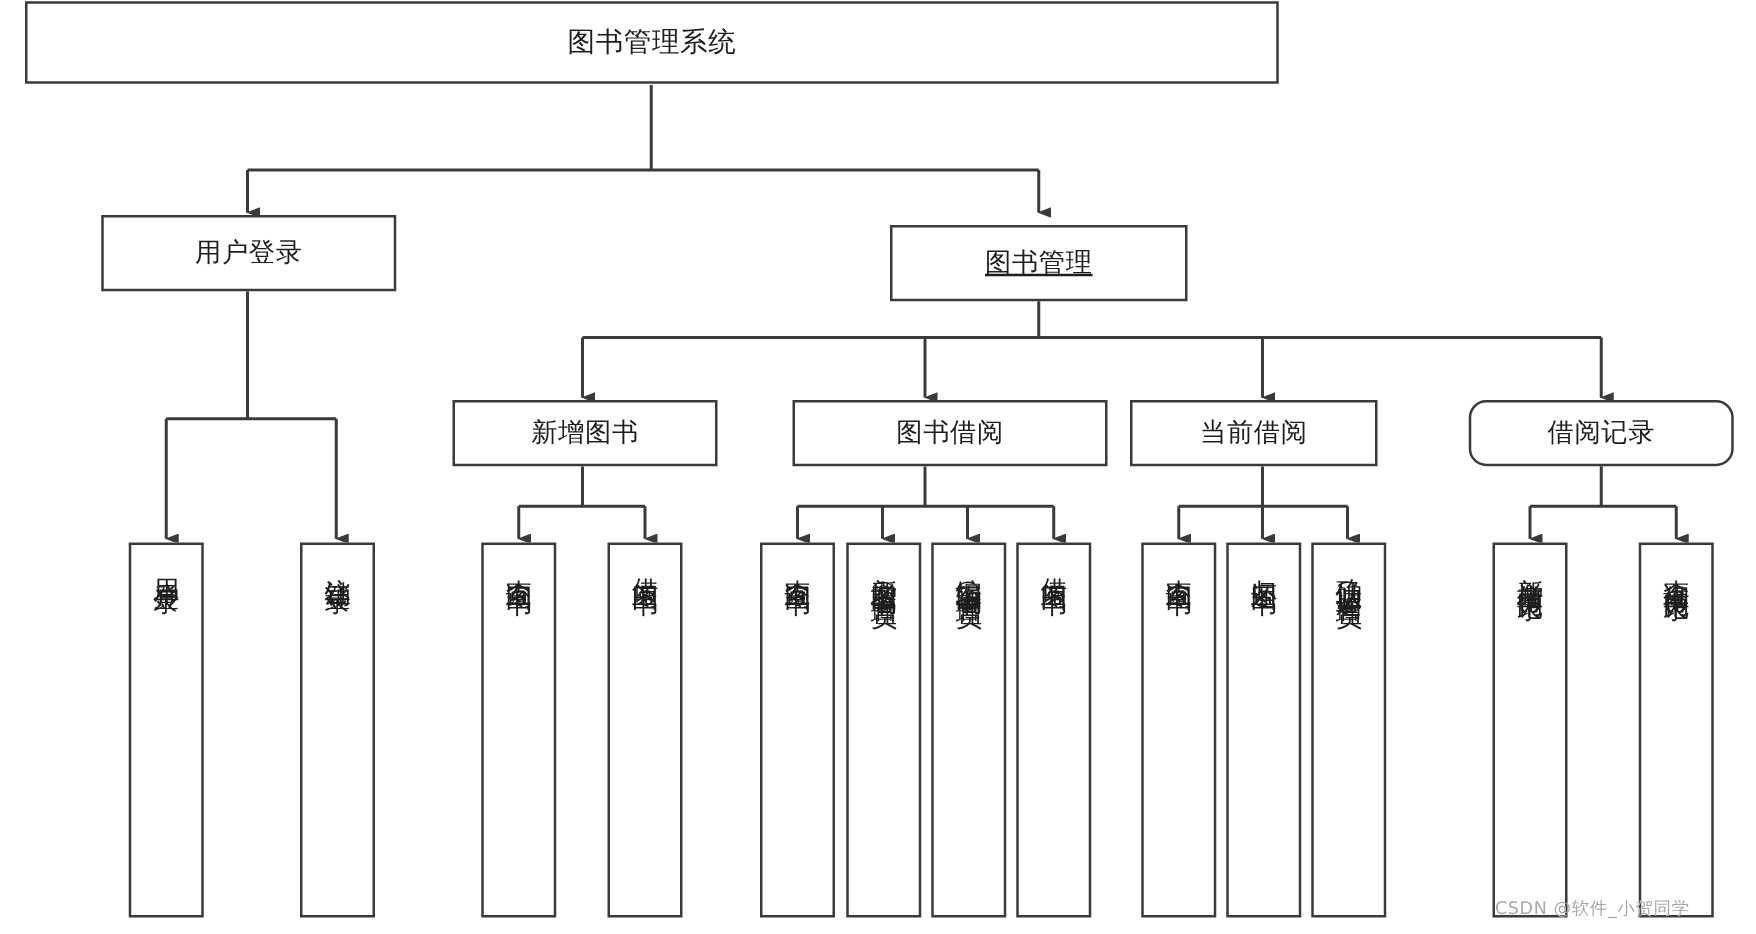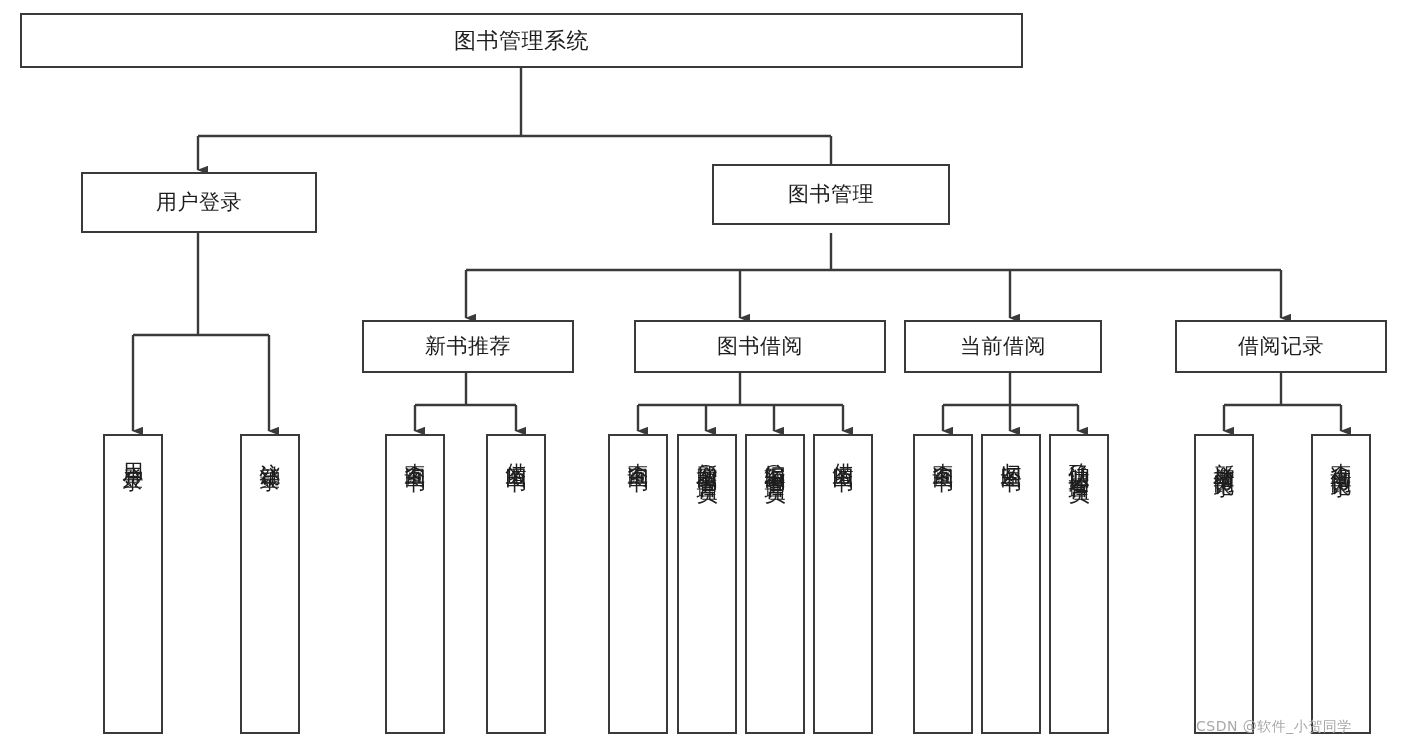--- a/index.html
+++ b/index.html
@@ -126,41 +126,41 @@
       <path d="M1010,405 L1010,431" marker-end="url(#arrowhead)"></path>
       <path d="M1078,405 L1078,431" marker-end="url(#arrowhead)"></path>
 
       <path d="M1281,373 L1281,405"></path>
       <path d="M1224,405 L1341,405"></path>
       <path d="M1224,405 L1224,431" marker-end="url(#arrowhead)"></path>
       <path d="M1341,405 L1341,431" marker-end="url(#arrowhead)"></path>
     </g>
   </svg>
 
-  <div class="node horiz root" style="left:20px; top:13px; width:1003px; height:55px;font-family:Liberation Serif, serif;">
+  <div class="node horiz root" style="left:20px; top:1px; width:1003px; height:66px;font-family:Liberation Serif, serif;">
     <span class="node-label">图书管理系统</span>
   </div>
 
   <div class="node horiz" style="left:81px; top:172px; width:236px; height:61px;">
     <span class="node-label">用户登录</span>
   </div>
-  <div class="node horiz" style="left:712px; top:164px; width:238px; height:61px;">
+  <div class="node horiz" style="left:712px; top:180px; width:238px; height:61px;text-decoration:underline;">
     <span class="node-label">图书管理</span>
   </div>
 
   <div class="node horiz" style="left:362px; top:320px; width:212px; height:53px;">
-    <span class="node-label">新书推荐</span>
+    <span class="node-label">新增图书</span>
   </div>
   <div class="node horiz" style="left:634px; top:320px; width:252px; height:53px;">
     <span class="node-label">图书借阅</span>
   </div>
   <div class="node horiz" style="left:904px; top:320px; width:198px; height:53px;">
     <span class="node-label">当前借阅</span>
   </div>
-  <div class="node horiz" style="left:1175px; top:320px; width:212px; height:53px;">
+  <div class="node horiz" style="left:1175px; top:320px; width:212px; height:53px;border-radius:14px;">
     <span class="node-label">借阅记录</span>
   </div>
 
   <div class="node vert" style="left:103px; top:434px; width:60px; height:300px;">
     <span class="node-label">用户登录</span>
   </div>
   <div class="node vert" style="left:240px; top:434px; width:60px; height:300px;">
     <span class="node-label">注销登录</span>
   </div>
 

